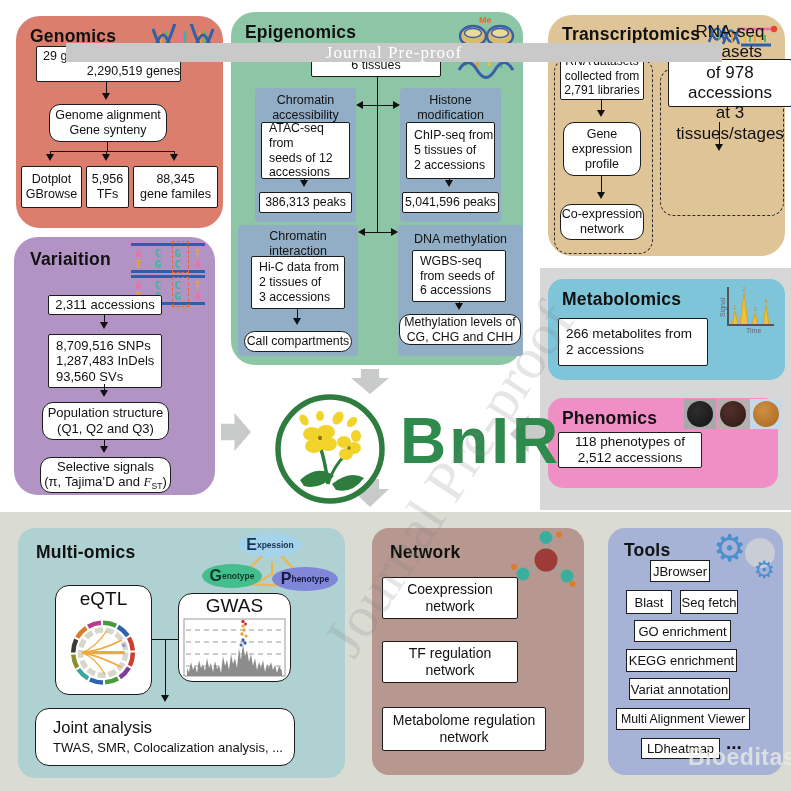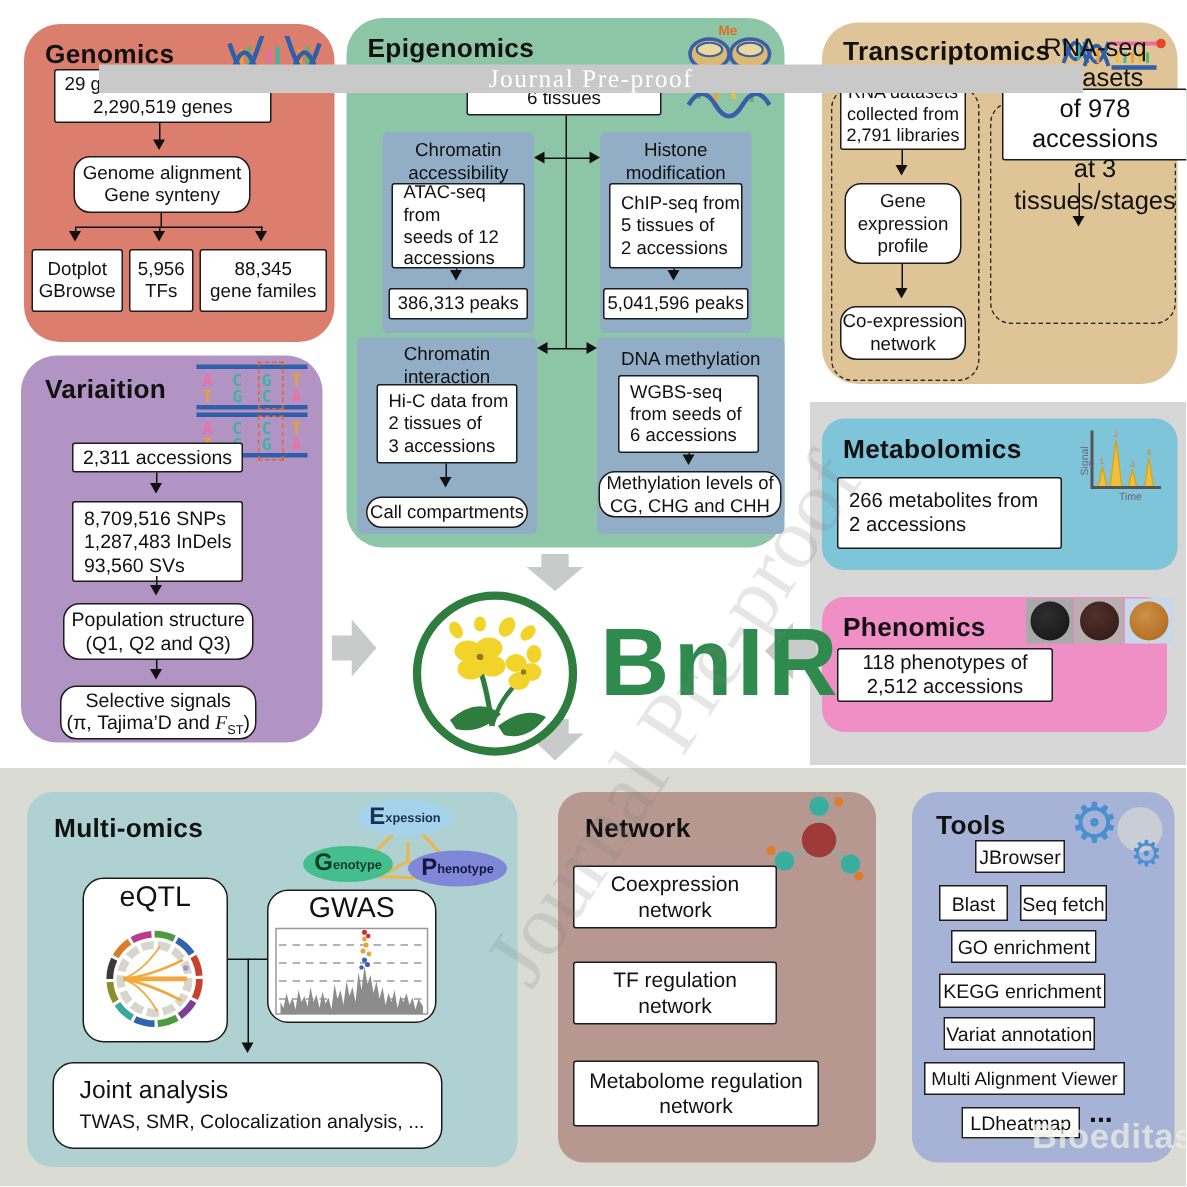--- a/index.html
+++ b/index.html
@@ -59,21 +59,21 @@
       <line x1="15" y1="7" x2="15" y2="27" stroke="#57B86A" stroke-width="2.5"></line>
       <line x1="29" y1="9" x2="29" y2="25" stroke="#E86CA8" stroke-width="2.5"></line>
       <line x1="34" y1="7" x2="34" y2="27" stroke="#3AB5A5" stroke-width="2.5"></line>
       <line x1="49" y1="9" x2="49" y2="25" stroke="#F0A030" stroke-width="2.5"></line>
       <line x1="54" y1="7" x2="54" y2="27" stroke="#57B86A" stroke-width="2.5"></line>
       <path d="M2,5 C10,29 14,29 22,5 C30,-19 34,-19 42,5 C50,29 54,29 62,5" transform="translate(0,0)" fill="none" stroke="#2F5FA8" stroke-width="3"></path>
       <path d="M2,29 C10,5 14,5 22,29 C30,53 34,53 42,29 C50,5 54,5 62,29" fill="none" stroke="#2F5FA8" stroke-width="3"></path>
     </svg>
     <div class="box" style="left:20px;top:30px;width:145px;height:36px;flex-direction:column;align-items:stretch;padding:2px 0">
       <span style="text-align:left;padding-left:6px">29 genomes</span>
-      <span style="text-align:center">2,290,519 genes</span>
+      <span style="text-align:right">2,290,519 genes</span>
     </div>
     <div class="arrv" style="left:90px;top:66px;height:15px"></div>
     <div class="box rbox" style="left:33px;top:88px;width:118px;height:38px">Genome alignment
 Gene synteny</div>
     <div class="vline" style="left:91px;top:126px;height:9px"></div>
     <div class="hline" style="left:35px;top:135px;width:124px"></div>
     <div class="arrv" style="left:34px;top:135px;height:7px"></div>
     <div class="arrv" style="left:90px;top:135px;height:7px"></div>
     <div class="arrv" style="left:158px;top:135px;height:7px"></div>
     <div class="box" style="left:5px;top:150px;width:61px;height:42px">Dotplot

